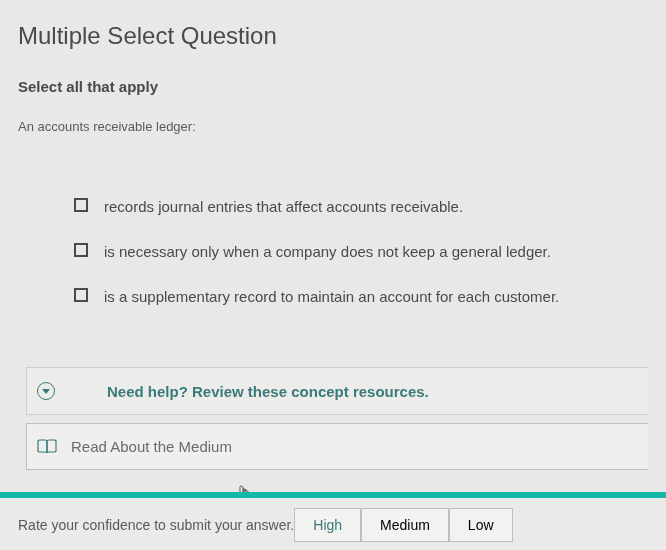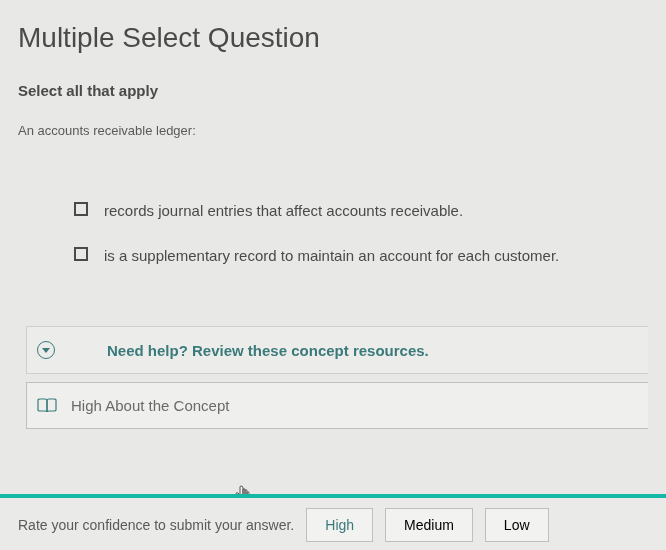--- a/index.html
+++ b/index.html
@@ -12,21 +12,21 @@
       background: #e8e8e6;
       width: 666px;
       height: 550px;
       overflow: hidden;
       position: relative;
     }
     .container {
       padding: 22px 18px 0 18px;
     }
     .question-type {
-      font-size: 28px;
+      font-size: 24px;
       font-weight: 400;
       color: #4a4a4a;
       margin-bottom: 28px;
     }
     .instruction {
       font-size: 15px;
       font-weight: bold;
       color: #4a4a4a;
       margin-bottom: 24px;
     }
@@ -127,26 +127,25 @@
       top: 485px;
       font-size: 18px;
       color: #555;
       pointer-events: none;
     }
     .footer {
       position: absolute;
       bottom: 0;
       left: 0;
       right: 0;
-      border-top: 4px solid #14b8a6;
+      border-top: 6px solid #14b8a6;
       background: #eaeae8;
       padding: 10px 18px 8px 18px;
       display: flex;
       align-items: center;
-      gap: 12px;
     }
     .confidence-prompt {
       font-size: 14px;
       color: #5a5a5a;
       flex: 0 0 auto;
     }
     .confidence-btn {
       border: 1px solid #bfbfbf;
       background: #f2f2f0;
       color: #000000;
@@ -164,20 +163,24 @@
 
 <div class="container">
   <div class="question-type">Multiple Select Question</div>
   <div class="instruction">Select all that apply</div>
   <div class="stem">An accounts receivable ledger:</div>
 
   <div class="options">
     <div class="option">
       <div class="checkbox"></div>
       <div class="option-text">records journal entries that affect accounts receivable.</div>
+    </div>
+    <div class="option">
+      <div class="checkbox"></div>
+      <div class="option-text">is necessary only when a company does not keep a general ledger.</div>
     </div>
     <div class="option">
       <div class="checkbox"></div>
       <div class="option-text">is a supplementary record to maintain an account for each customer.</div>
     </div>
   </div>
 
   <div class="help-section">
     <div class="help-header">
       <span class="chevron-circle">
@@ -187,21 +190,21 @@
     </div>
   </div>
 
   <div class="resource-box">
     <span class="book-icon">
       <svg viewBox="0 0 20 16" width="20" height="16">
         <path d="M1 2 Q1 1 3 1 L8 1 Q10 1 10 3 L10 14 Q10 13 8 13 L3 13 Q1 13 1 12 Z" fill="none" stroke="#3a7a7a" stroke-width="1.2"></path>
         <path d="M19 2 Q19 1 17 1 L12 1 Q10 1 10 3 L10 14 Q10 13 12 13 L17 13 Q19 13 19 12 Z" fill="none" stroke="#3a7a7a" stroke-width="1.2"></path>
       </svg>
     </span>
-    <span class="resource-label">High About the Concept</span>
+    <span class="resource-label">Read About the Medium</span>
   </div>
 </div>
 
 <div class="cursor-hand">
   <svg width="18" height="22" viewBox="0 0 18 22">
     <path d="M6 2 L6 10 L4 8 Q2 7 2 9 L2 13 Q2 18 7 20 L11 20 Q15 19 15 14 L15 8 Q15 6 13 7 L13 9 L13 6 Q13 4 11 5 L11 9 L11 5 Q11 3 9 4 L9 9 L9 3 Q9 1 7 1 Q6 1 6 2 Z" fill="#f5f5f3" stroke="#555" stroke-width="1"></path>
   </svg>
 </div>
 
 <div class="footer">

